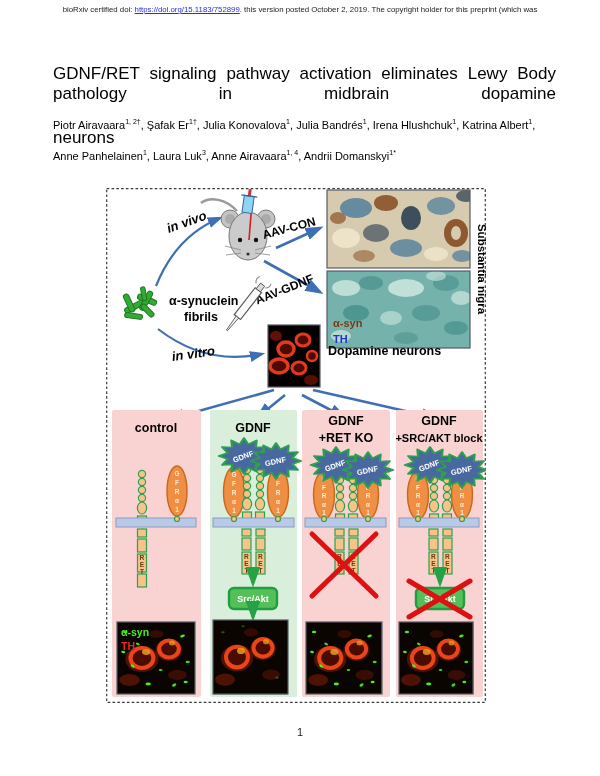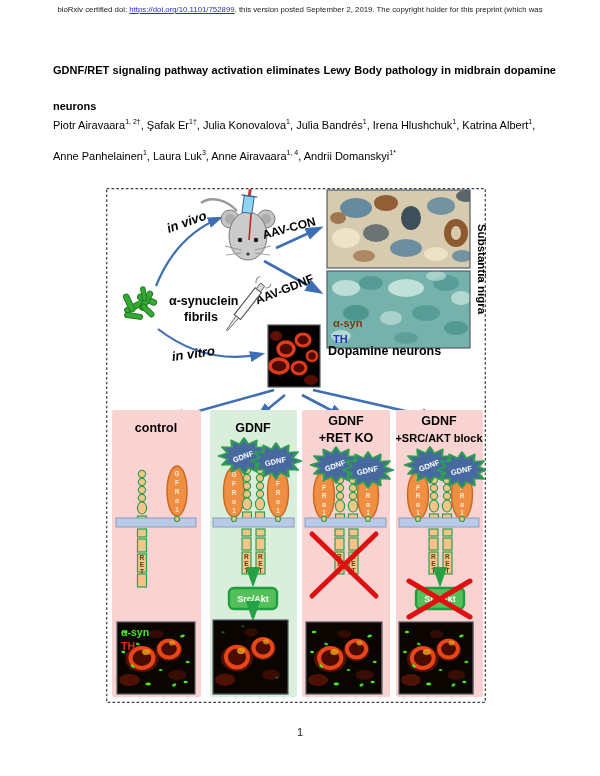--- a/index.html
+++ b/index.html
@@ -1,19 +1,19 @@
 <!DOCTYPE html>
 <html style="--link-blue: #2a2ae0; --arrow-blue: #3e6fb4; --star-blue: #47699f; --receptor-green: #2f9e4f; --gfra-orange: #ef8f43; --bead-tan: #f6c489; --membrane-blue: #b9c9e8; --panel-pink: #f9d3d1; --panel-green: #d9efdc; --srcakt-green: #55c05a; --cross-red: #dd1111; --fibril-green: #33aa33; --asyn-brown: #7a3a10; --th-blue: #2233cc; --asyn-green: #44ee22; --th-red: #ee2222;"><head>
 <meta charset="utf-8">
 <style>
   html,body{margin:0;padding:0;background:#ffffff;}
   body{width:600px;height:776px;position:relative;font-family:"Liberation Sans",sans-serif;overflow:hidden;}
   .prept{position:absolute;top:5px;left:28px;right:28px;text-align:center;font-size:7.8px;line-height:1.35;color:#1a1a1a;}
   .doi{color:var(--link-blue);text-decoration:underline;cursor:pointer;}
-  .title{position:absolute;left:53px;right:44px;top:64px;font-size:11px;font-weight:bold;color:#000;}
+  .title{position:absolute;left:53px;right:44px;top:64px;font-size:17px;font-weight:normal;color:#000;}
   .title-l1{text-align:justify;text-align-last:justify;}
   .title-l2{margin-top:24px;}
   .authors{position:absolute;left:53px;right:52px;top:118px;font-size:11px;color:#000;line-height:1.2;}
   .authors p{margin:0;}
   .authors p + p{margin-top:17px;}
   .authors sup{font-size:7px;}
   .figwrap{position:absolute;left:106px;top:188px;width:380px;height:515px;}
   .pagenum{position:absolute;top:726px;left:0;width:600px;text-align:center;font-size:11px;color:#222;}
   
   svg text{font-family:"Liberation Sans",sans-serif;font-weight:bold;}
@@ -35,21 +35,21 @@
   .panel-green{fill:var(--panel-green);}
   .fib{fill:var(--fibril-green);stroke:#1d7a1d;stroke-width:1;}
   .phead{font-size:12.5px;fill:#000;text-anchor:middle;}
   .phead2{font-size:11px;fill:#000;text-anchor:middle;}
   .imgframe{stroke:#555a66;stroke-width:1.2;fill:none;}
 </style>
 </head>
 <body>
 
 <div class="prept">
-  <span>bioRxiv certified doi: </span><a class="doi">https://doi.org/10.1101/752899</a><span>. this version posted September 2, 2019. The copyright holder for this preprint (which was</span><br>
+  <span>bioRxiv certified doi: </span><a class="doi">https://doi.org/15.1183/752899</a><span>. this version posted October 2, 2019. The copyright holder for this preprint (which was</span><br>
 </div>
 
 <div class="title">
   <div class="title-l1">GDNF/RET signaling pathway activation eliminates Lewy Body pathology in midbrain dopamine</div>
   <div class="title-l2">neurons</div>
 </div>
 
 <div class="authors">
   <p><span>Piotr Airavaara</span><sup>1, 2†</sup><span>, Şafak Er</span><sup>1†</sup><span>, Julia Konovalova</span><sup>1</sup><span>, Julia Bandrés</span><sup>1</sup><span>, Irena Hlushchuk</span><sup>1</sup><span>, Katrina Albert</span><sup>1</sup><span>,</span></p>
   <p><span>Anne Panhelainen</span><sup>1</sup><span>, Laura Luk</span><sup>3</sup><span>, Anne Airavaara</span><sup>1, 4</sup><span>, Andrii Domanskyi</span><sup>1*</sup></p>

